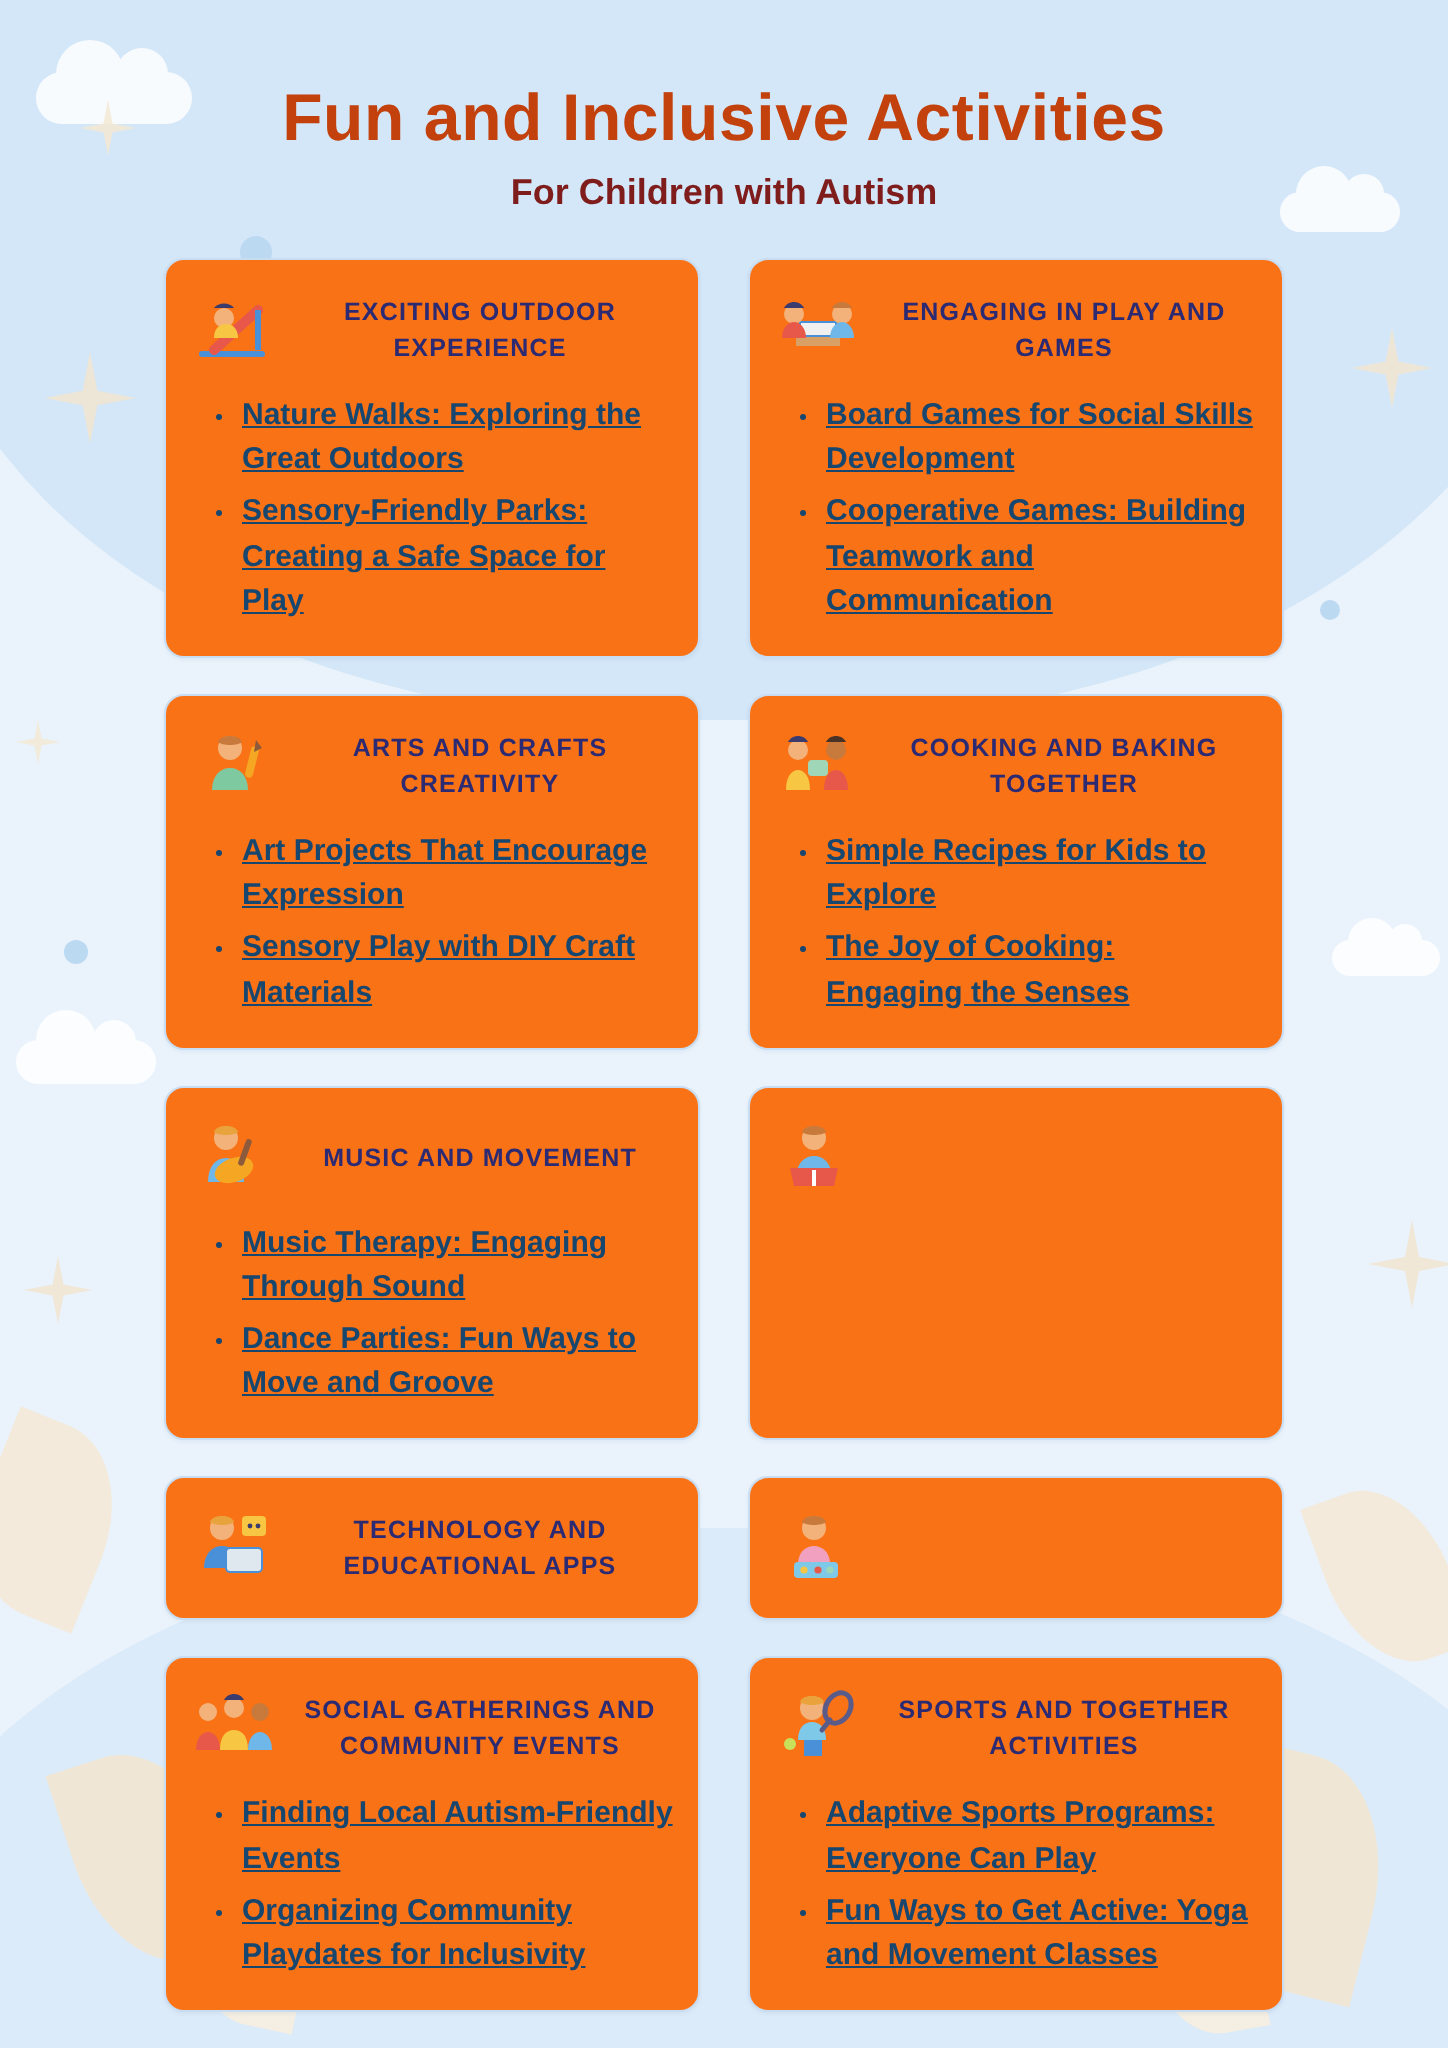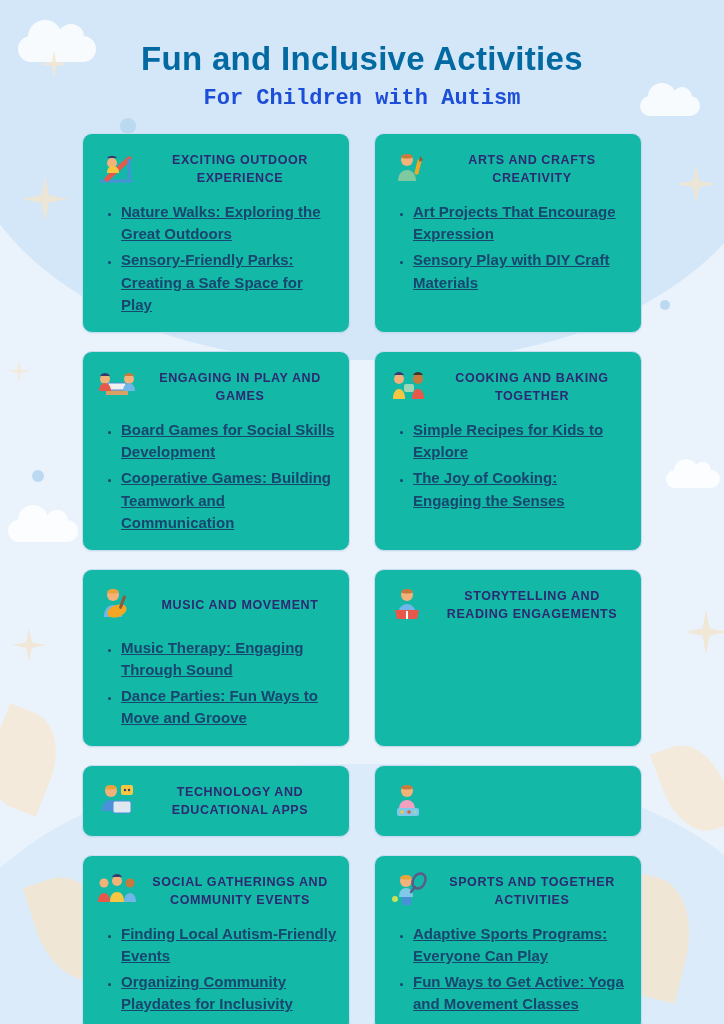--- a/index.html
+++ b/index.html
@@ -85,45 +85,44 @@
   .dot-blue {
     position: absolute; background: #bcd9f2; border-radius: 50%;
   }
   .d1 { width: 16px; height: 16px; left: 120px; top: 118px; }
   .d2 { width: 10px; height: 10px; left: 660px; top: 300px; }
   .d3 { width: 12px; height: 12px; left: 32px; top: 470px; }
 
   
   .header { position: relative; text-align: center; padding-top: 40px; }
   .title {
-    color: #0369a1;
+    color: #c2410c;
     font-size: 33px;
     font-weight: bold;
     letter-spacing: .3px;
   }
   .subtitle {
-    color: #1d4ed8;
-    font-size: 22px;
+    color: #7f1d1d;
+    font-size: 18px;
     font-weight: bold;
     margin-top: 8px;
-    font-family: Liberation Mono, monospace;
   }
 
   
   .grid {
     position: relative;
     margin: 22px auto 0;
     width: 560px;
     display: grid;
     grid-template-columns: 268px 268px;
     column-gap: 24px;
     row-gap: 18px;
   }
   .card {
-    background: #14b8a6;
+    background: #f97316;
     border: 1px solid #c8dcf2;
     border-radius: 10px;
     padding: 12px 12px 12px 12px;
     box-shadow: 0 1px 2px rgba(40,70,110,.06);
     display: flex;
     flex-direction: column;
   }
   .card-head {
     display: flex;
     align-items: center;
@@ -229,38 +228,20 @@
       </div>
       <ul class="points">
         <li>Nature Walks: Exploring the Great Outdoors</li>
         <li>Sensory-Friendly Parks: Creating a Safe Space for Play</li>
       </ul>
     </div>
     <div class="card">
       <div class="card-head">
         <span class="card-icon">
           <svg width="44" height="44" viewBox="0 0 44 44">
-            <circle cx="20" cy="13" r="6" fill="#f3b27a"></circle>
-            <path d="M14 10c1-4 11-4 12 0-2 2-10 2-12 0z" fill="#c8793c"></path>
-            <path d="M11 34c0-7 4-11 9-11s9 4 9 11z" fill="#7fc9a0"></path>
-            <rect x="29" y="12" width="4" height="16" rx="2" fill="#f5a623" transform="rotate(14 31 20)"></rect>
-            <path d="M33 9l3 4-4 2z" fill="#8d5a3b"></path>
-          </svg>
-        </span>
-        <div class="card-title">ARTS AND CRAFTS CREATIVITY</div>
-      </div>
-      <ul class="points">
-        <li>Art Projects That Encourage Expression</li>
-        <li>Sensory Play with DIY Craft Materials</li>
-      </ul>
-    </div>
-    <div class="card">
-      <div class="card-head">
-        <span class="card-icon">
-          <svg width="44" height="44" viewBox="0 0 44 44">
             <rect x="11" y="25" width="22" height="5" fill="#d9a066"></rect>
             <rect x="13" y="18" width="18" height="7" fill="#f0f0f0" stroke="#4a90d9"></rect>
             <circle cx="10" cy="14" r="5" fill="#f3b27a"></circle>
             <path d="M4 26c0-5 3-8 6-8s6 3 6 8z" fill="#e8584a"></path>
             <circle cx="34" cy="14" r="5" fill="#f3b27a"></circle>
             <path d="M28 26c0-5 3-8 6-8s6 3 6 8z" fill="#6fb7e8"></path>
             <path d="M5 11c2-4 8-4 10 0z" fill="#3b3b6d"></path>
             <path d="M29 11c2-4 8-4 10 0z" fill="#c8793c"></path>
           </svg>
         </span>
@@ -268,20 +249,38 @@
       </div>
       <ul class="points">
         <li>Board Games for Social Skills Development</li>
         <li>Cooperative Games: Building Teamwork and Communication</li>
       </ul>
     </div>
     <div class="card">
       <div class="card-head">
         <span class="card-icon">
           <svg width="44" height="44" viewBox="0 0 44 44">
+            <circle cx="20" cy="13" r="6" fill="#f3b27a"></circle>
+            <path d="M14 10c1-4 11-4 12 0-2 2-10 2-12 0z" fill="#c8793c"></path>
+            <path d="M11 34c0-7 4-11 9-11s9 4 9 11z" fill="#7fc9a0"></path>
+            <rect x="29" y="12" width="4" height="16" rx="2" fill="#f5a623" transform="rotate(14 31 20)"></rect>
+            <path d="M33 9l3 4-4 2z" fill="#8d5a3b"></path>
+          </svg>
+        </span>
+        <div class="card-title">ARTS AND CRAFTS CREATIVITY</div>
+      </div>
+      <ul class="points">
+        <li>Art Projects That Encourage Expression</li>
+        <li>Sensory Play with DIY Craft Materials</li>
+      </ul>
+    </div>
+    <div class="card">
+      <div class="card-head">
+        <span class="card-icon">
+          <svg width="44" height="44" viewBox="0 0 44 44">
             <circle cx="12" cy="14" r="5" fill="#f3b27a"></circle>
             <path d="M6 34c0-7 3-10 6-10s6 3 6 10z" fill="#f7c744"></path>
             <circle cx="31" cy="14" r="5" fill="#c8793c"></circle>
             <path d="M25 34c0-7 3-10 6-10s6 3 6 10z" fill="#e8584a"></path>
             <rect x="17" y="19" width="10" height="8" rx="2" fill="#9fd6b8"></rect>
             <path d="M7 10c2-4 8-4 10 0z" fill="#3b3b6d"></path>
             <path d="M26 10c2-4 8-4 10 0z" fill="#4a3226"></path>
           </svg>
         </span>
         <div class="card-title">COOKING AND BAKING TOGETHER</div>
@@ -313,21 +312,20 @@
       <div class="card-head">
         <span class="card-icon">
           <svg width="44" height="44" viewBox="0 0 44 44">
             <circle cx="20" cy="12" r="6" fill="#f3b27a"></circle>
             <path d="M14 9c1-4 11-4 12 0-2 2-10 2-12 0z" fill="#c8793c"></path>
             <path d="M11 32c0-7 4-11 9-11s9 4 9 11z" fill="#6fb7e8"></path>
             <path d="M8 27h24l-2 9H10z" fill="#e8584a"></path>
             <path d="M20 28v8" stroke="#fff" stroke-width="2"></path>
           </svg>
         </span>
-        <div class="card-title">STORYTELLING AND READING ENGAGEMENTS</div>
       </div>
     </div>
     <div class="card">
       <div class="card-head">
         <span class="card-icon">
           <svg width="44" height="44" viewBox="0 0 44 44">
             <circle cx="16" cy="12" r="6" fill="#f3b27a"></circle>
             <path d="M10 9c1-4 11-4 12 0-2 2-10 2-12 0z" fill="#e8a33d"></path>
             <path d="M7 32c0-7 4-11 9-11s9 4 9 11z" fill="#4a90d9"></path>
             <rect x="18" y="22" width="18" height="12" rx="2" fill="#dfe7ef" stroke="#4a90d9"></rect>

